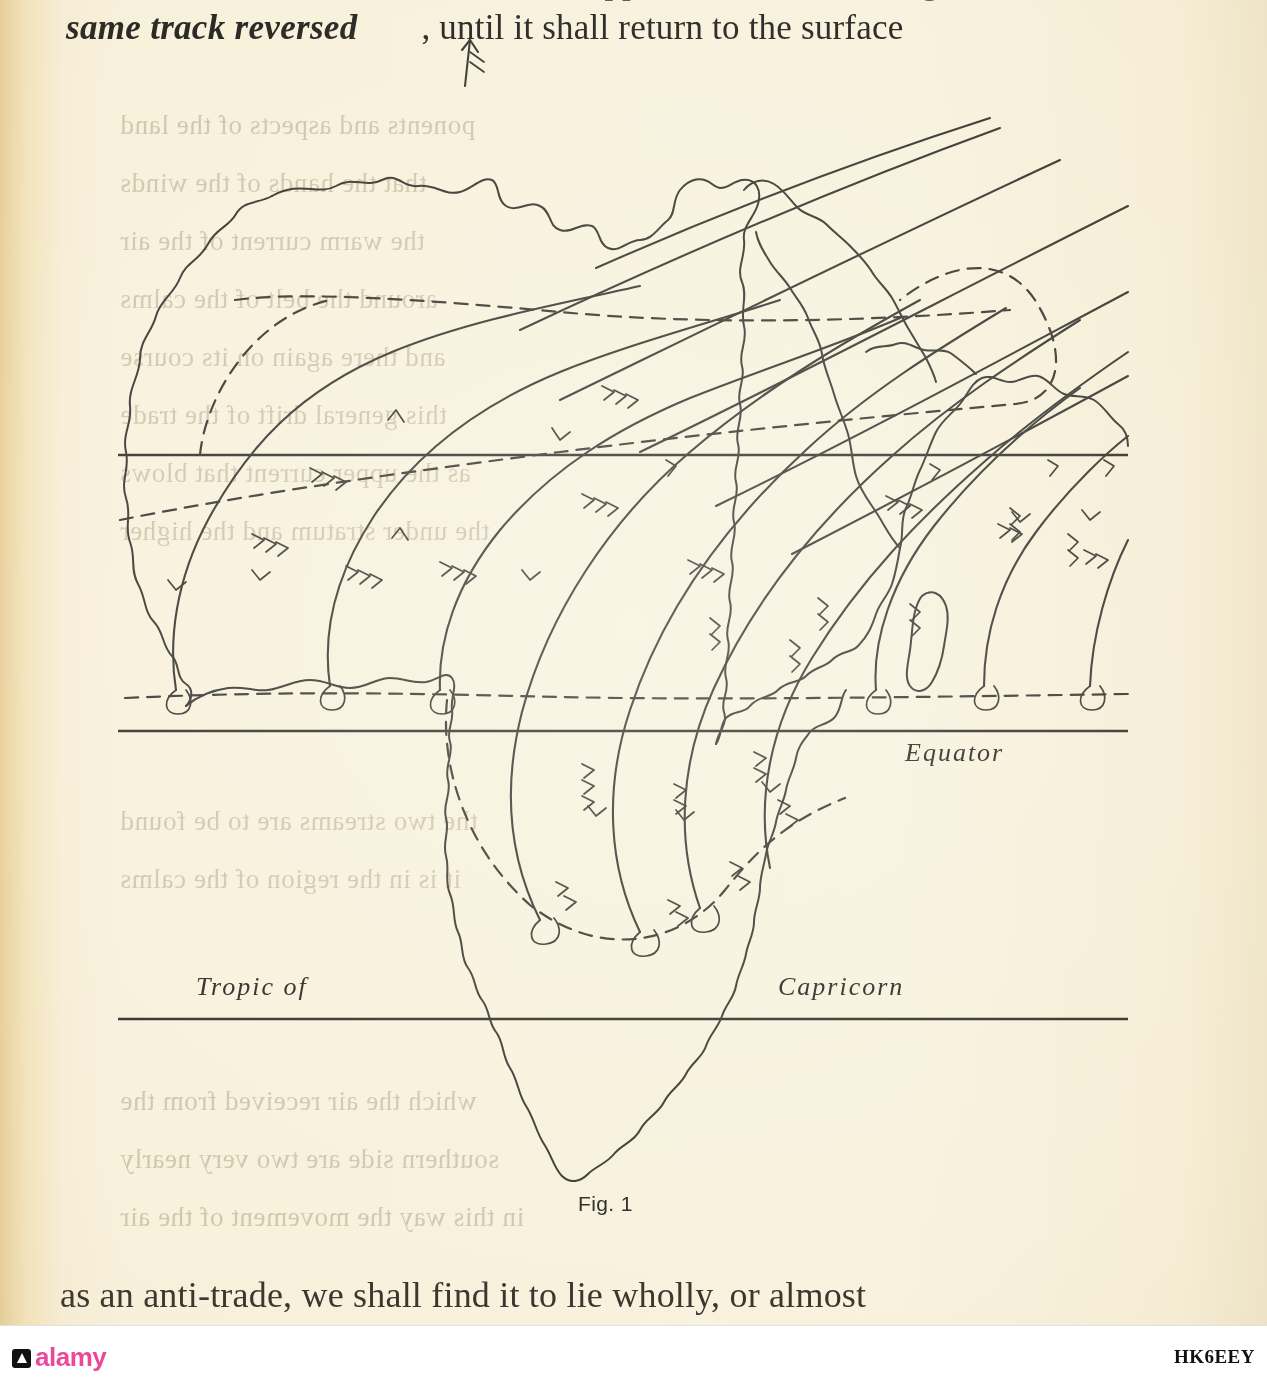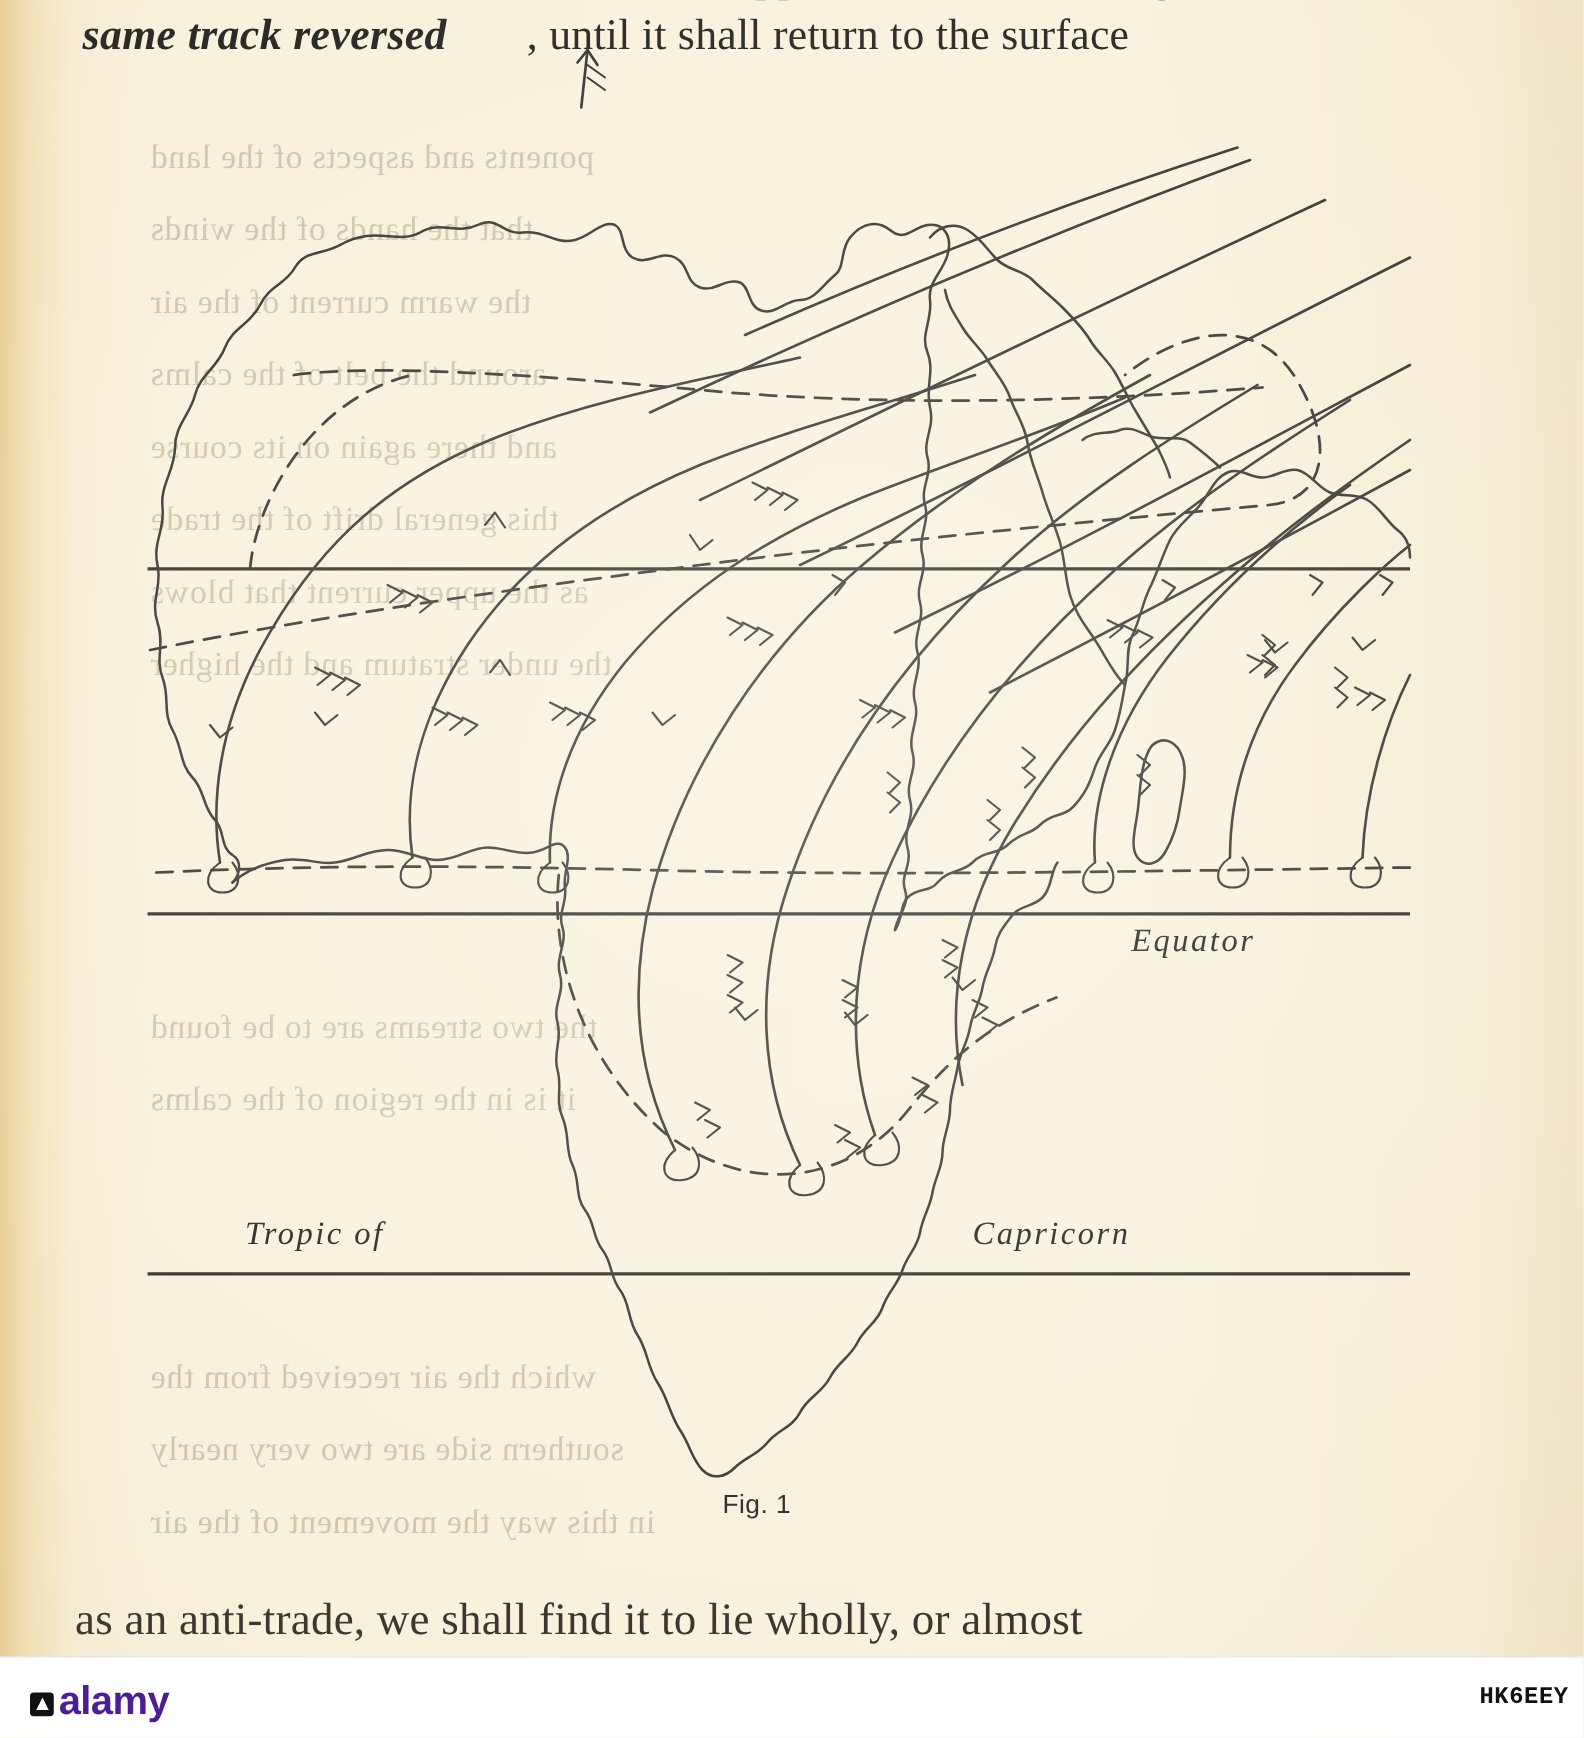--- a/index.html
+++ b/index.html
@@ -41,26 +41,26 @@
     position: absolute;
     left: 0;
     bottom: 0;
     width: 1267px;
     height: 64px;
     background: #ffffff;
     border-top: 1px solid #e2e2e2;
   }
   #alamy-logo {
     position: absolute;
-    left: 24px;
+    left: 12px;
     top: 16px;
     font-family: "Liberation Sans", sans-serif;
-    font-size: 32px;
+    font-size: 26px;
     font-weight: bold;
-    color: #4c1d95;
+    color: #ec4899;
     letter-spacing: -0.5px;
   }
   #alamy-logo .mark {
     display: inline-block;
     width: 19px;
     height: 19px;
     background: #111111;
     border-radius: 3px;
     margin-right: 4px;
     position: relative;
@@ -74,21 +74,21 @@
     width: 0;
     height: 0;
     border-left: 5px solid transparent;
     border-right: 5px solid transparent;
     border-bottom: 10px solid #ffffff;
   }
   #image-id {
     position: absolute;
     right: 12px;
     top: 20px;
-    font-family: Liberation Mono, monospace;
+    font-family: Liberation Serif, serif;
     font-size: 19px;
     font-weight: bold;
     color: #111111;
     letter-spacing: 0.5px;
   }
 
   
   .ghost-line {
     position: absolute;
     font-family: "Liberation Serif", serif;

